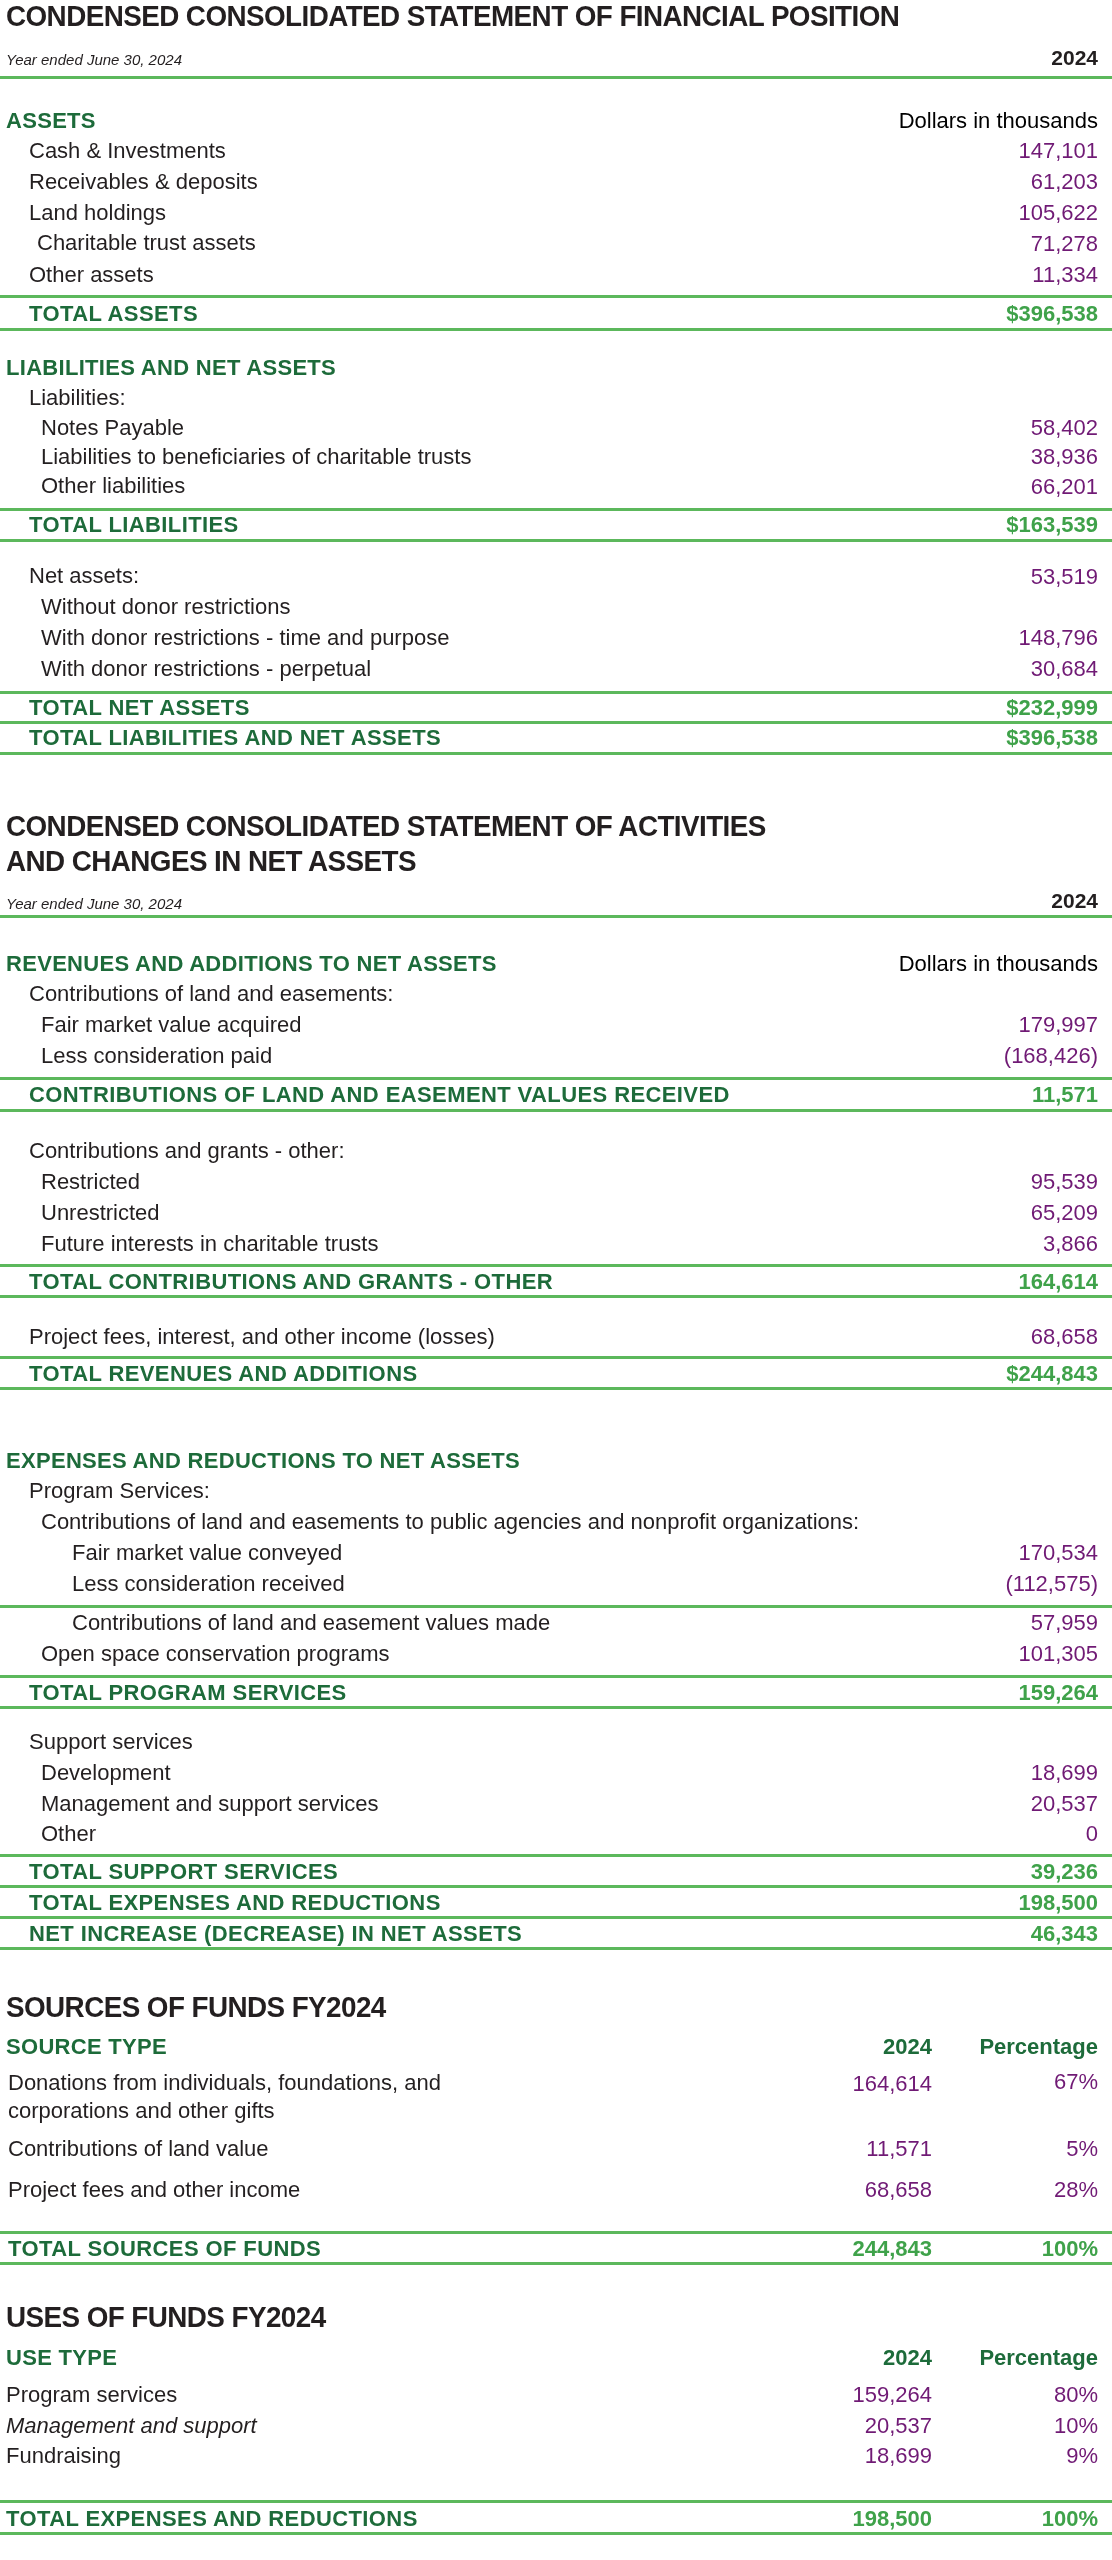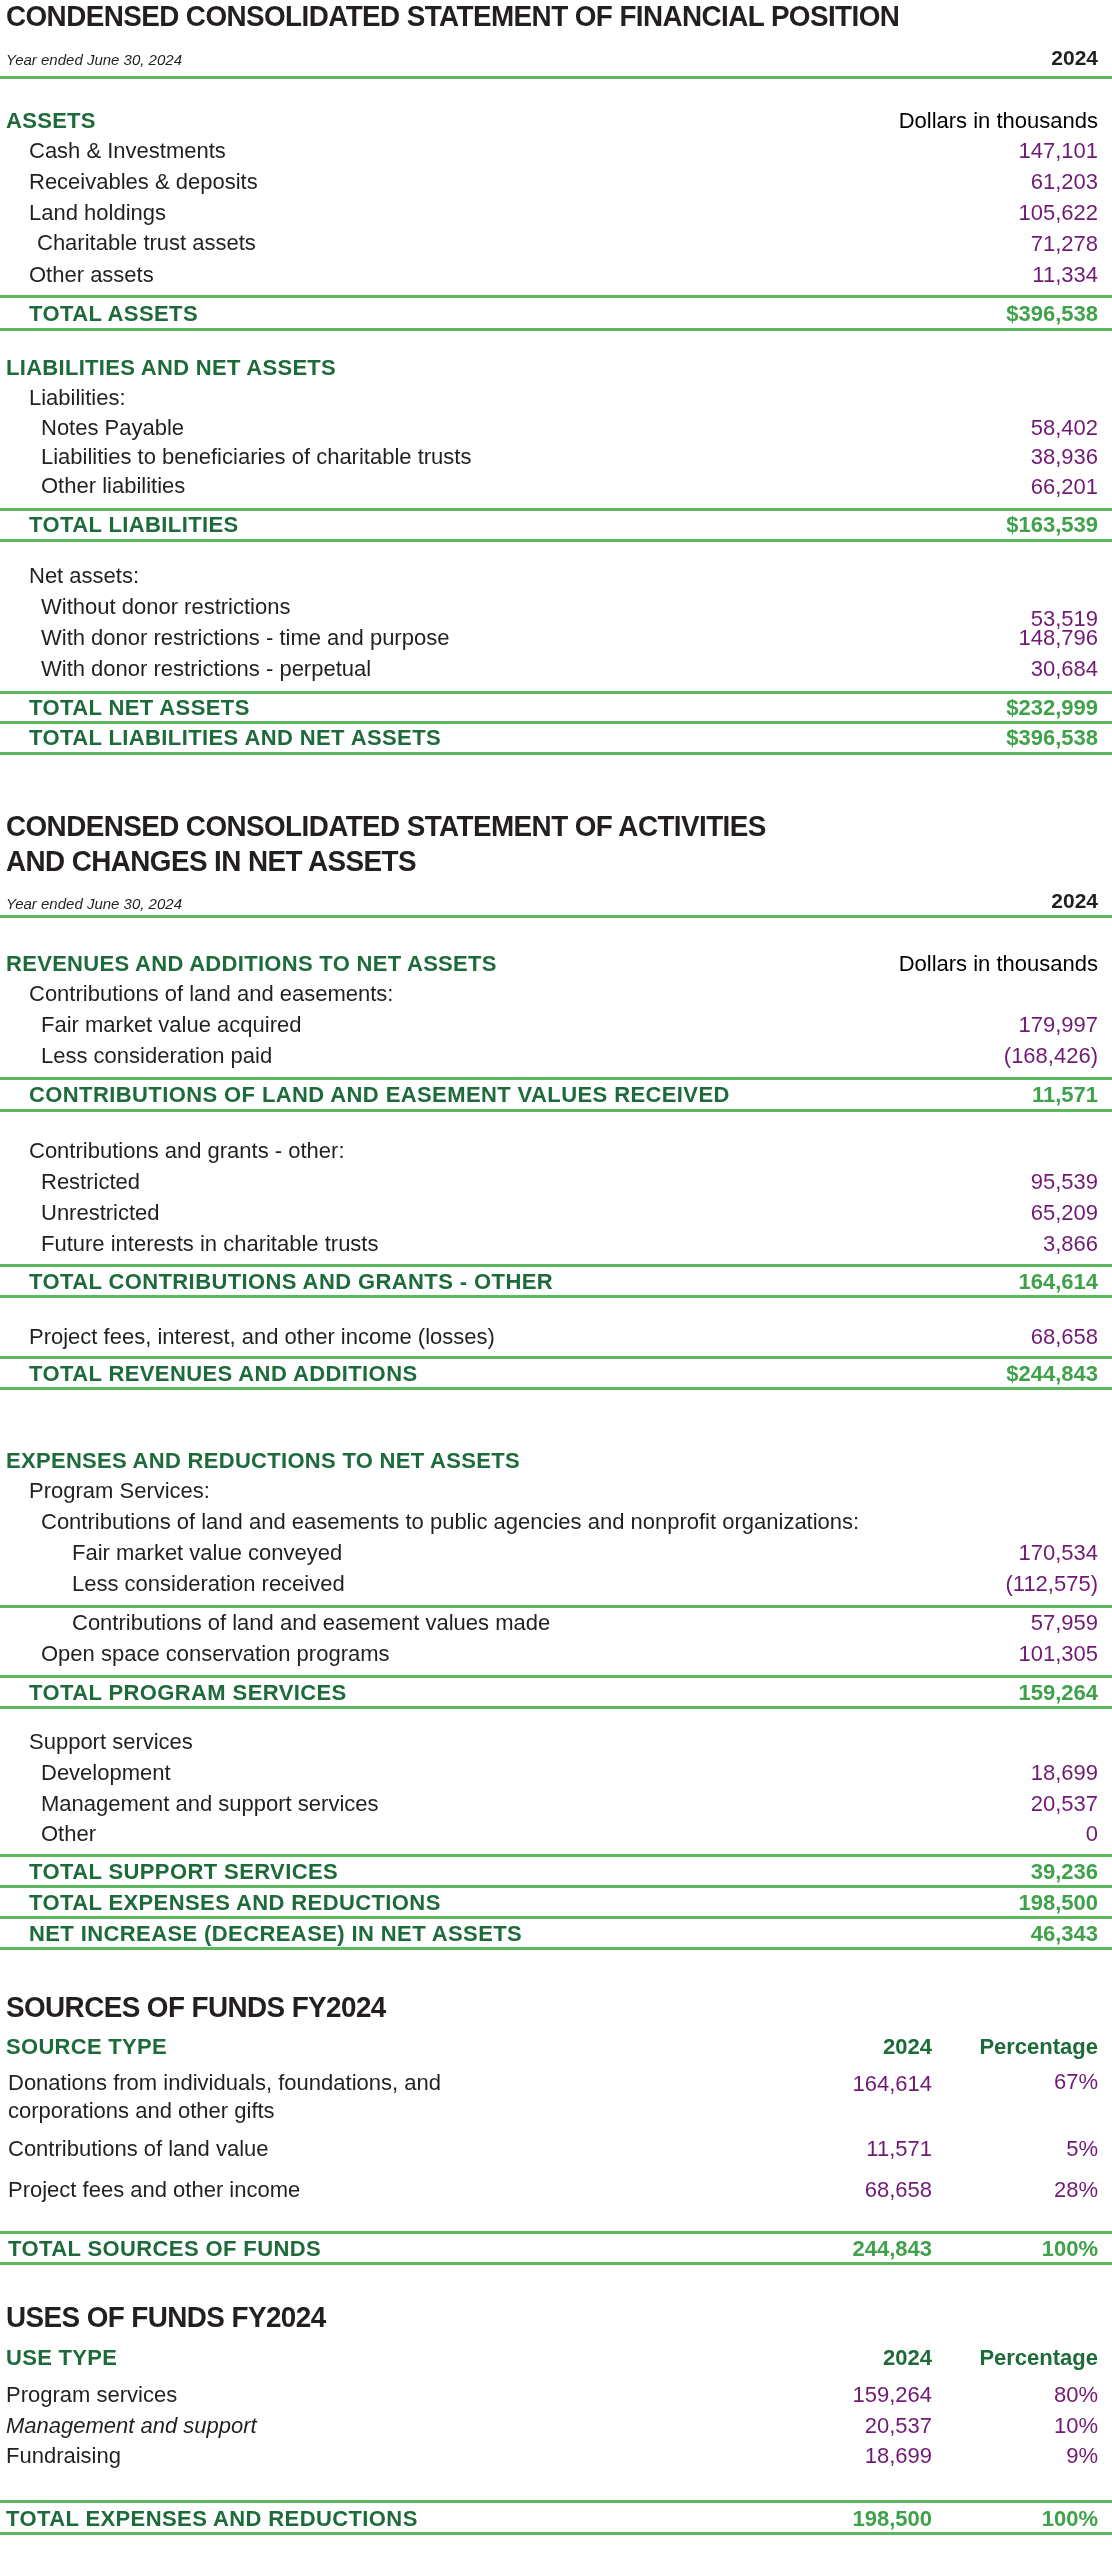--- a/index.html
+++ b/index.html
@@ -62,21 +62,21 @@
 <div class="abs label l2" style="top:473px;">Other liabilities</div>
 <div class="abs val" style="top:474px;">66,201</div>
 
 <div class="hline" style="top:508px;"></div>
 <div class="abs total-label" style="top:512px;">TOTAL LIABILITIES</div>
 <div class="abs total-val" style="top:512px;">$163,539</div>
 <div class="hline" style="top:539px;"></div>
 
 <div class="abs label l1" style="top:563px;">Net assets:</div>
 <div class="abs label l2" style="top:594px;">Without donor restrictions</div>
-<div class="abs val" style="top:606px;">53,519</div>
+<div class="abs val" style="top:564px;">53,519</div>
 <div class="abs label l2" style="top:625px;">With donor restrictions - time and purpose</div>
 <div class="abs val" style="top:625px;">148,796</div>
 <div class="abs label l2" style="top:656px;">With donor restrictions - perpetual</div>
 <div class="abs val" style="top:656px;">30,684</div>
 
 <div class="hline" style="top:691px;"></div>
 <div class="abs total-label" style="top:695px;">TOTAL NET ASSETS</div>
 <div class="abs total-val" style="top:695px;">$232,999</div>
 <div class="hline" style="top:721px;"></div>
 <div class="abs total-label" style="top:725px;">TOTAL LIABILITIES AND NET ASSETS</div>

